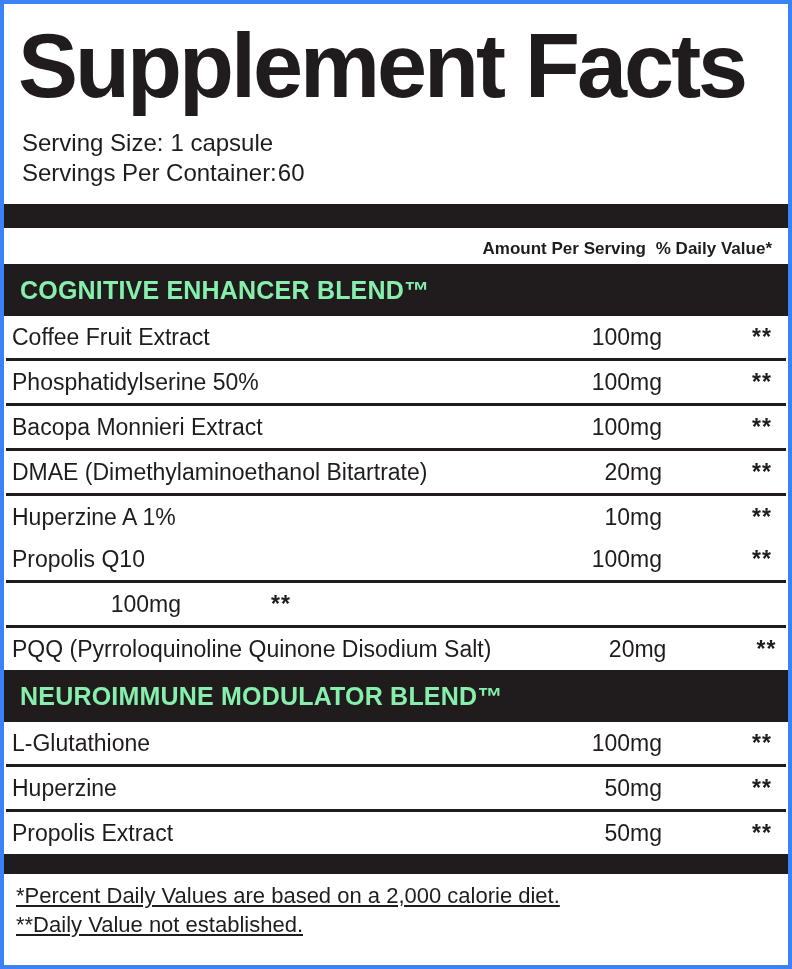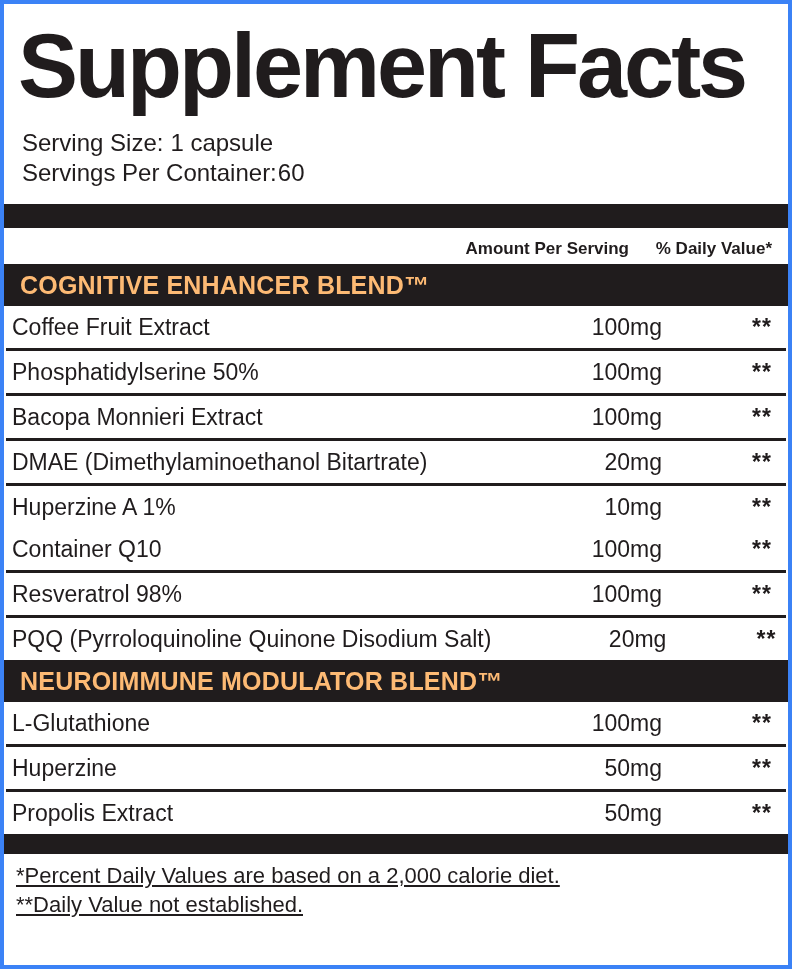--- a/index.html
+++ b/index.html
@@ -37,26 +37,26 @@
     position:relative;
     height:36px;
   }
   .hdr{
     position:absolute;
     bottom:5px;
     font-size:17px;
     font-weight:bold;
     white-space:nowrap;
   }
-  .hdr-amount{right:159px;margin-left:24px;}
+  .hdr-amount{right:142px;margin-left:24px;}
   .hdr-dv{right:16px;}
   .band{
-    height:42px;
+    height:52px;
     background:#201c1d;
-    color:#fdba74;
+    color:#86efac;
     display:flex;
     align-items:center;
     padding-left:16px;
     font-size:25px;
     font-weight:bold;
     letter-spacing:0.2px;
   }
   .rows{margin:0 2px;}
   .row{
     display:flex;
@@ -142,26 +142,25 @@
           <span class="cell cell-dv">**</span>
         </div>
         <div class="row">
           <span class="cell cell-name">Huperzine A 1%</span>
           <span class="cell cell-amount">10mg</span>
           <span class="cell cell-dv">**</span>
         </div>
       </div>
       <div class="rows">
         <div class="row">
-          <span class="cell cell-name">Container Q10</span>
+          <span class="cell cell-name">Propolis Q10</span>
           <span class="cell cell-amount">100mg</span>
           <span class="cell cell-dv">**</span>
         </div>
         <div class="row">
-          <span class="cell cell-name">Resveratrol 98%</span>
           <span class="cell cell-amount">100mg</span>
           <span class="cell cell-dv">**</span>
         </div>
         <div class="row">
           <span class="cell cell-name">PQQ (Pyrroloquinoline Quinone Disodium Salt)</span>
           <span class="cell cell-amount">20mg</span>
           <span class="cell cell-dv">**</span>
         </div>
       </div>
       <div class="band">

